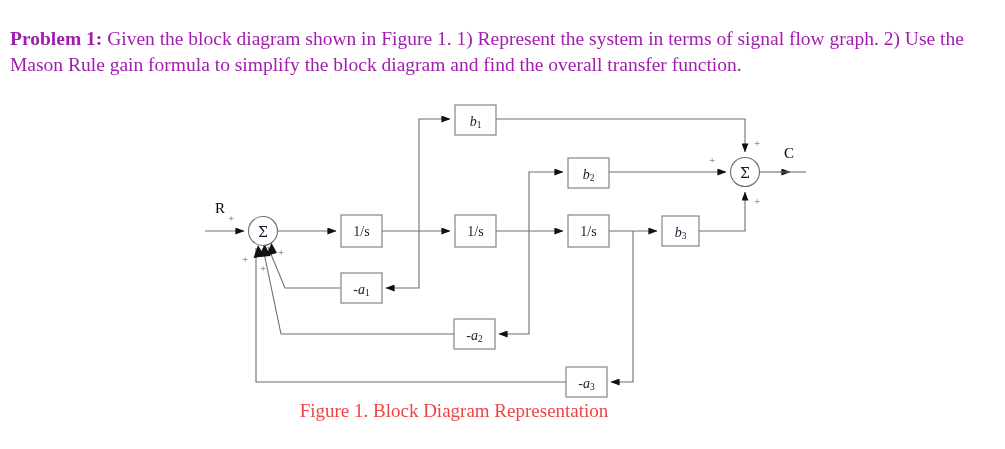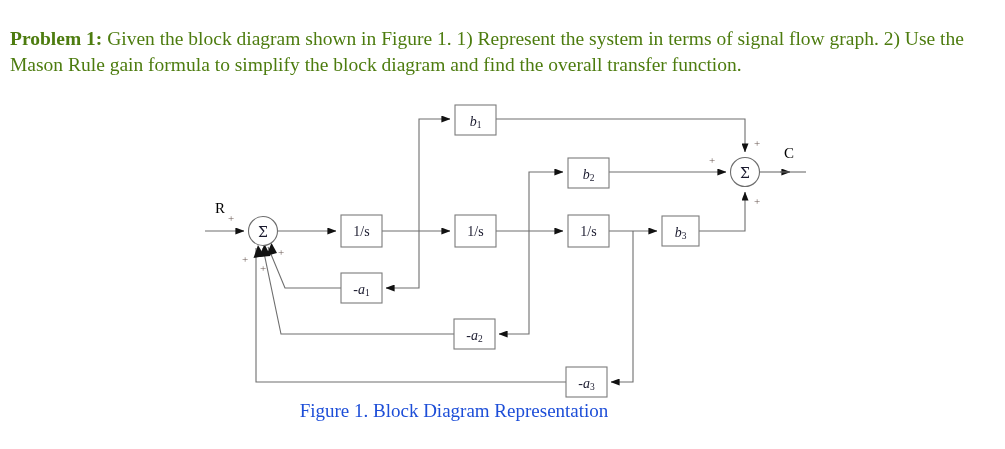--- a/index.html
+++ b/index.html
@@ -21,40 +21,40 @@
     height: 449px;
   }
   #problem-text {
     position: absolute;
     left: 10px;
     top: 6px;
     width: 985px;
     font-size: 19.5px;
     line-height: 1.38;
     text-align: left;
-    color: #4d7c0f;
+    color: #a21caf;
   }
   #problem-text .lead {
     font-weight: bold;
   }
   #figure-area {
     position: absolute;
     left: 0;
     top: 96px;
     width: 803px;
     height: 310px;
   }
   #figure-caption {
     position: absolute;
     left: 0;
     top: 400px;
     width: 908px;
     text-align: center;
     font-size: 19px;
-    color: #1d4ed8;
+    color: #ef4444;
   }
   svg { display: block; }
   .blk-rect {
     fill: #ffffff;
     stroke: #7b7b7b;
     stroke-width: 1.1;
   }
   .sum-circle {
     fill: #ffffff;
     stroke: #6e6e6e;

